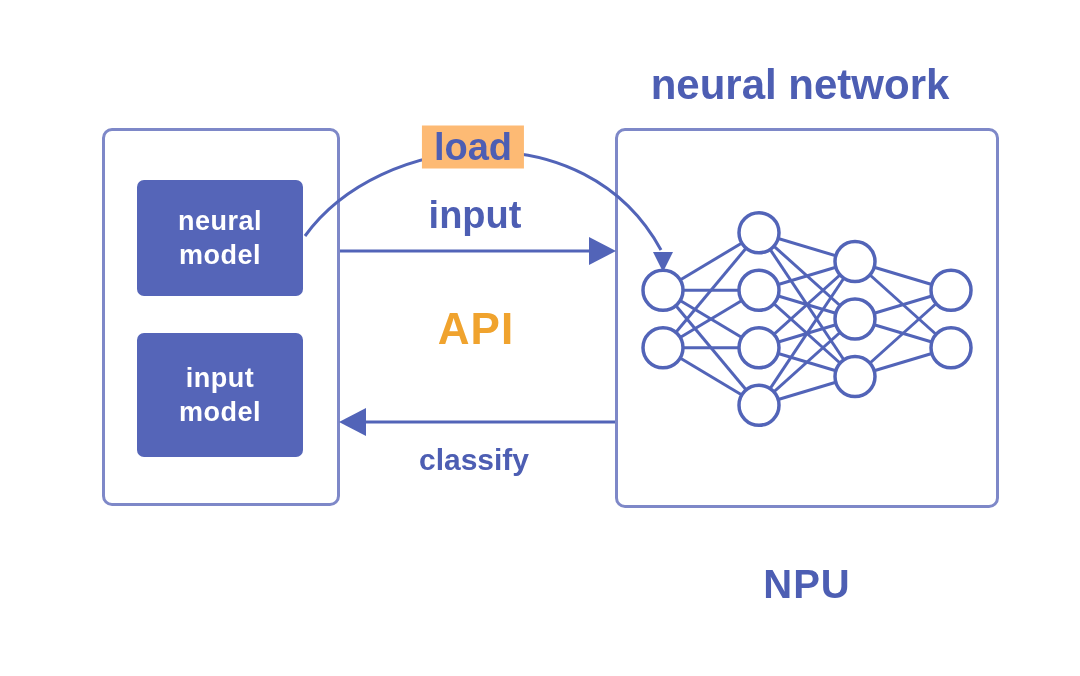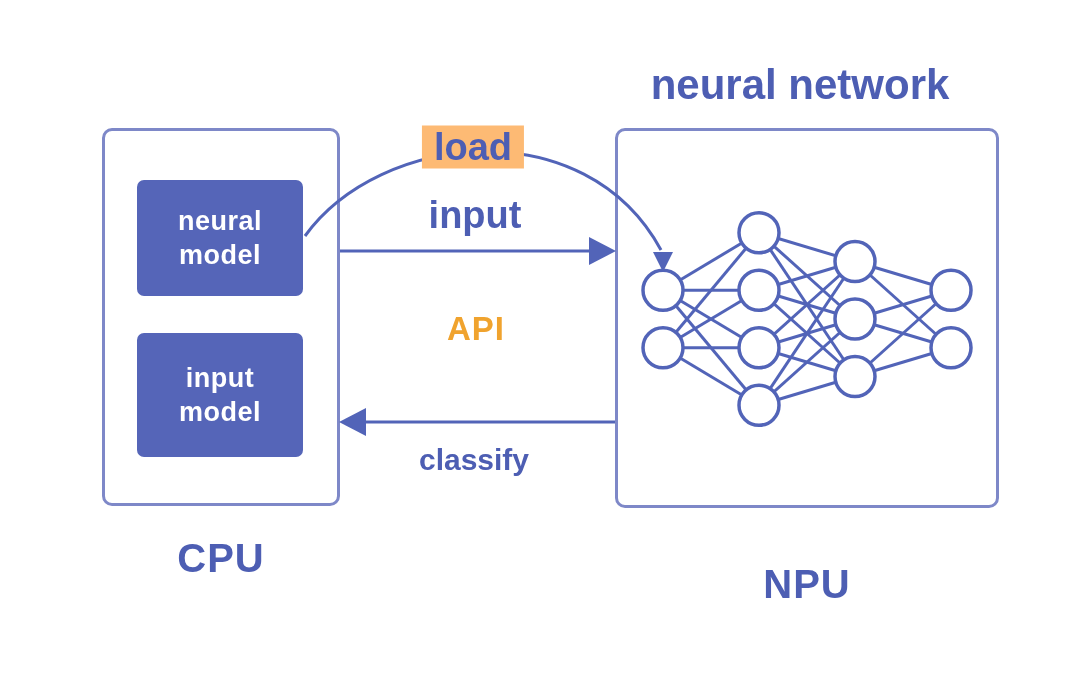--- a/index.html
+++ b/index.html
@@ -26,21 +26,21 @@
   
   .lbl{
     position:absolute;z-index:4;transform:translate(-50%,-50%);
     font-weight:700;color:var(--blue-text,#4d5eb3);white-space:nowrap;
   }
   .lbl-title{left:800px;top:85px;font-size:42px;}
   .lbl-cpu{left:221px;top:558px;font-size:40px;letter-spacing:1px;}
   .lbl-npu{left:807px;top:584px;font-size:40px;letter-spacing:1px;}
   .lbl-load{left:473px;top:147px;font-size:38px;background:#fdba74;padding:0 12px;}
   .lbl-input{left:475px;top:215px;font-size:38px;}
-  .lbl-api{left:476px;top:329px;font-size:33px;color:var(--orange,#f0a32e);letter-spacing:1px;}
+  .lbl-api{left:476px;top:329px;font-size:44px;color:var(--orange,#f0a32e);letter-spacing:1px;}
   .lbl-classify{left:474px;top:460px;font-size:30px;}
   
   .arrow-line{stroke:var(--blue-stroke,#5264b8);stroke-width:3;fill:none;}
   .arrow-head{fill:var(--blue-stroke,#5264b8);stroke:none;}
   .net-edge{stroke:var(--blue-stroke,#5264b8);stroke-width:3;}
   .net-node{fill:#ffffff;stroke:var(--blue-stroke,#5264b8);stroke-width:3.5;}
 </style>
 </head>
 <body>
 
@@ -104,20 +104,19 @@
   <div class="chip-block block-model">
     <span>neural</span>
     <span>model</span>
   </div>
   <div class="chip-block block-data">
     <span>input</span>
     <span>model</span>
   </div>
 
   <div class="lbl lbl-title">neural network</div>
-  <div class="lbl lbl-cpu">CPU</div>
   <div class="lbl lbl-npu">NPU</div>
   <div class="lbl lbl-load">load</div>
   <div class="lbl lbl-input">input</div>
   <div class="lbl lbl-api">API</div>
   <div class="lbl lbl-classify">classify</div>
 
 </div>
 
 </body></html>

